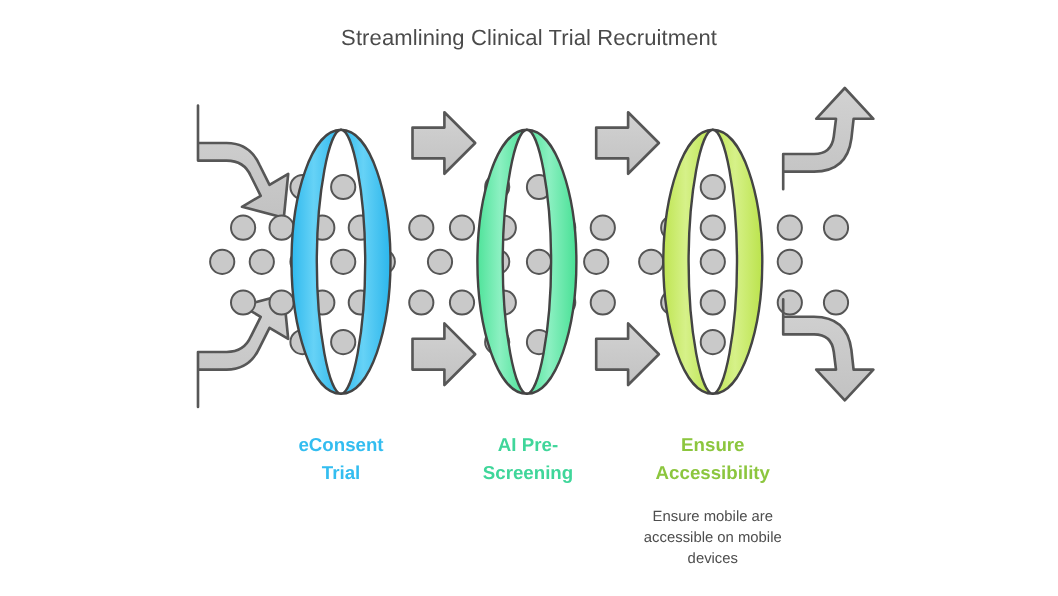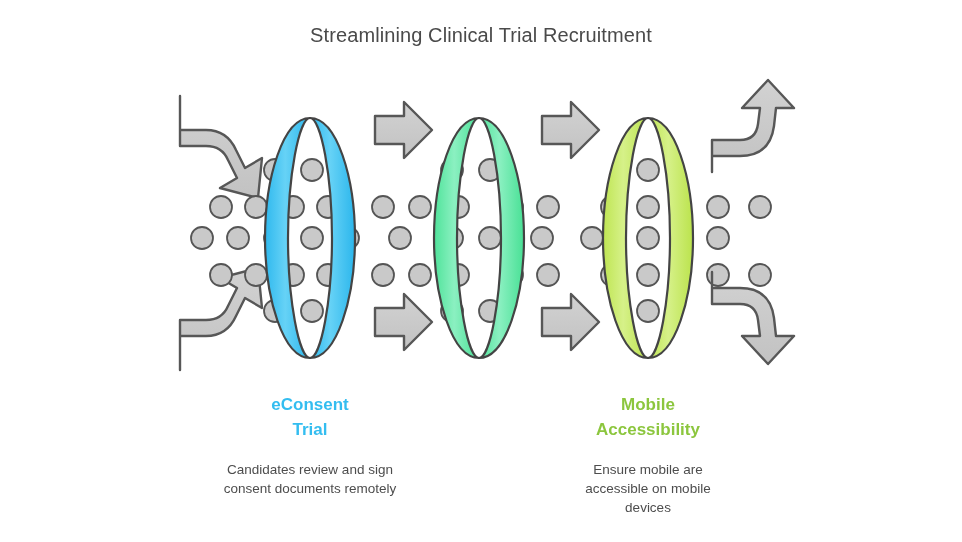--- a/index.html
+++ b/index.html
@@ -229,28 +229,31 @@
     </svg>
   </div>
 
   <div class="captions">
 
     <div class="caption-col c1">
       <div class="caption-heading" style="color: rgb(51, 189, 240);">
         <span>eConsent</span><br>
         <span>Trial</span>
       </div>
-      <div class="caption-body" style="color: rgb(77, 77, 77);">Candidates review and sign consent documents remotely</div>
     </div>
 
     <div class="caption-col c2">
+      <div class="caption-heading" style="color: rgb(63, 214, 154);">
+        <span>AI Pre-</span><br>
+        <span>Screening</span>
+      </div>
     </div>
 
     <div class="caption-col c3">
       <div class="caption-heading" style="color: rgb(140, 198, 62);">
-        <span>Mobile</span><br>
+        <span>Ensure</span><br>
         <span>Accessibility</span>
       </div>
       <div class="caption-body" style="color: rgb(77, 77, 77);">Ensure mobile are accessible on mobile devices</div>
     </div>
 
   </div>
 </div>
 
 </body></html>

